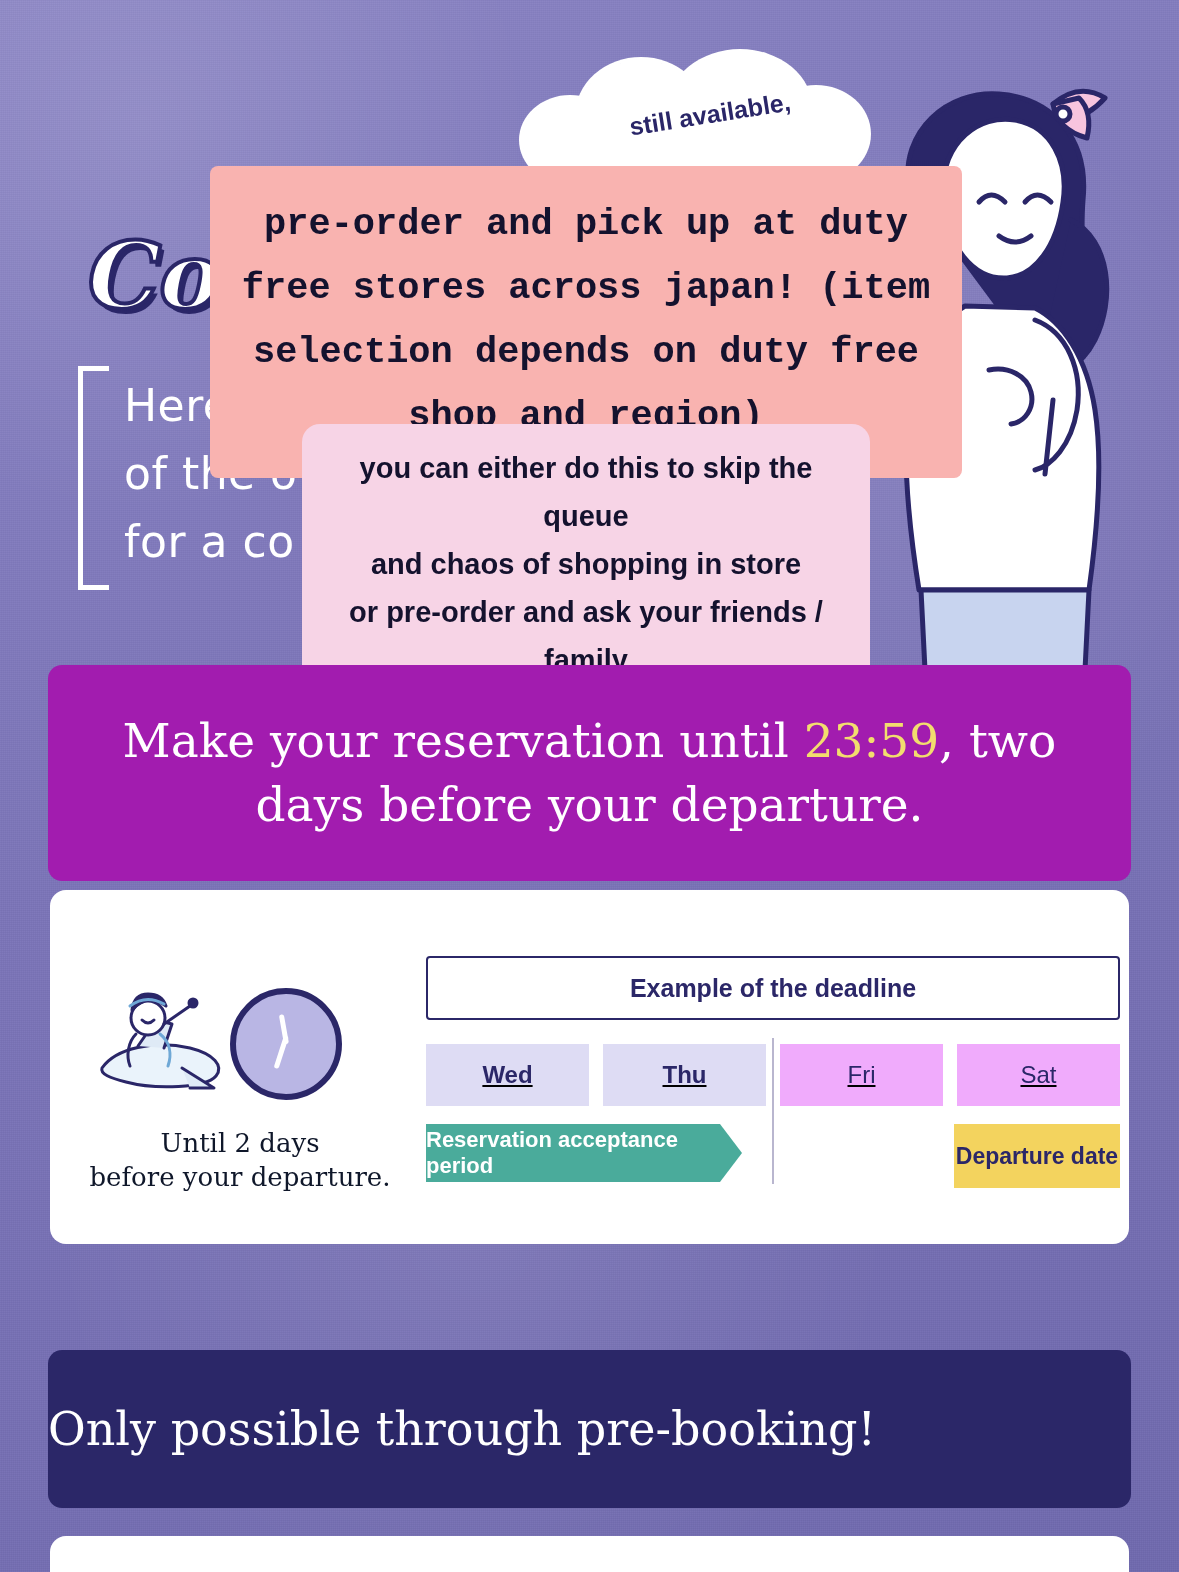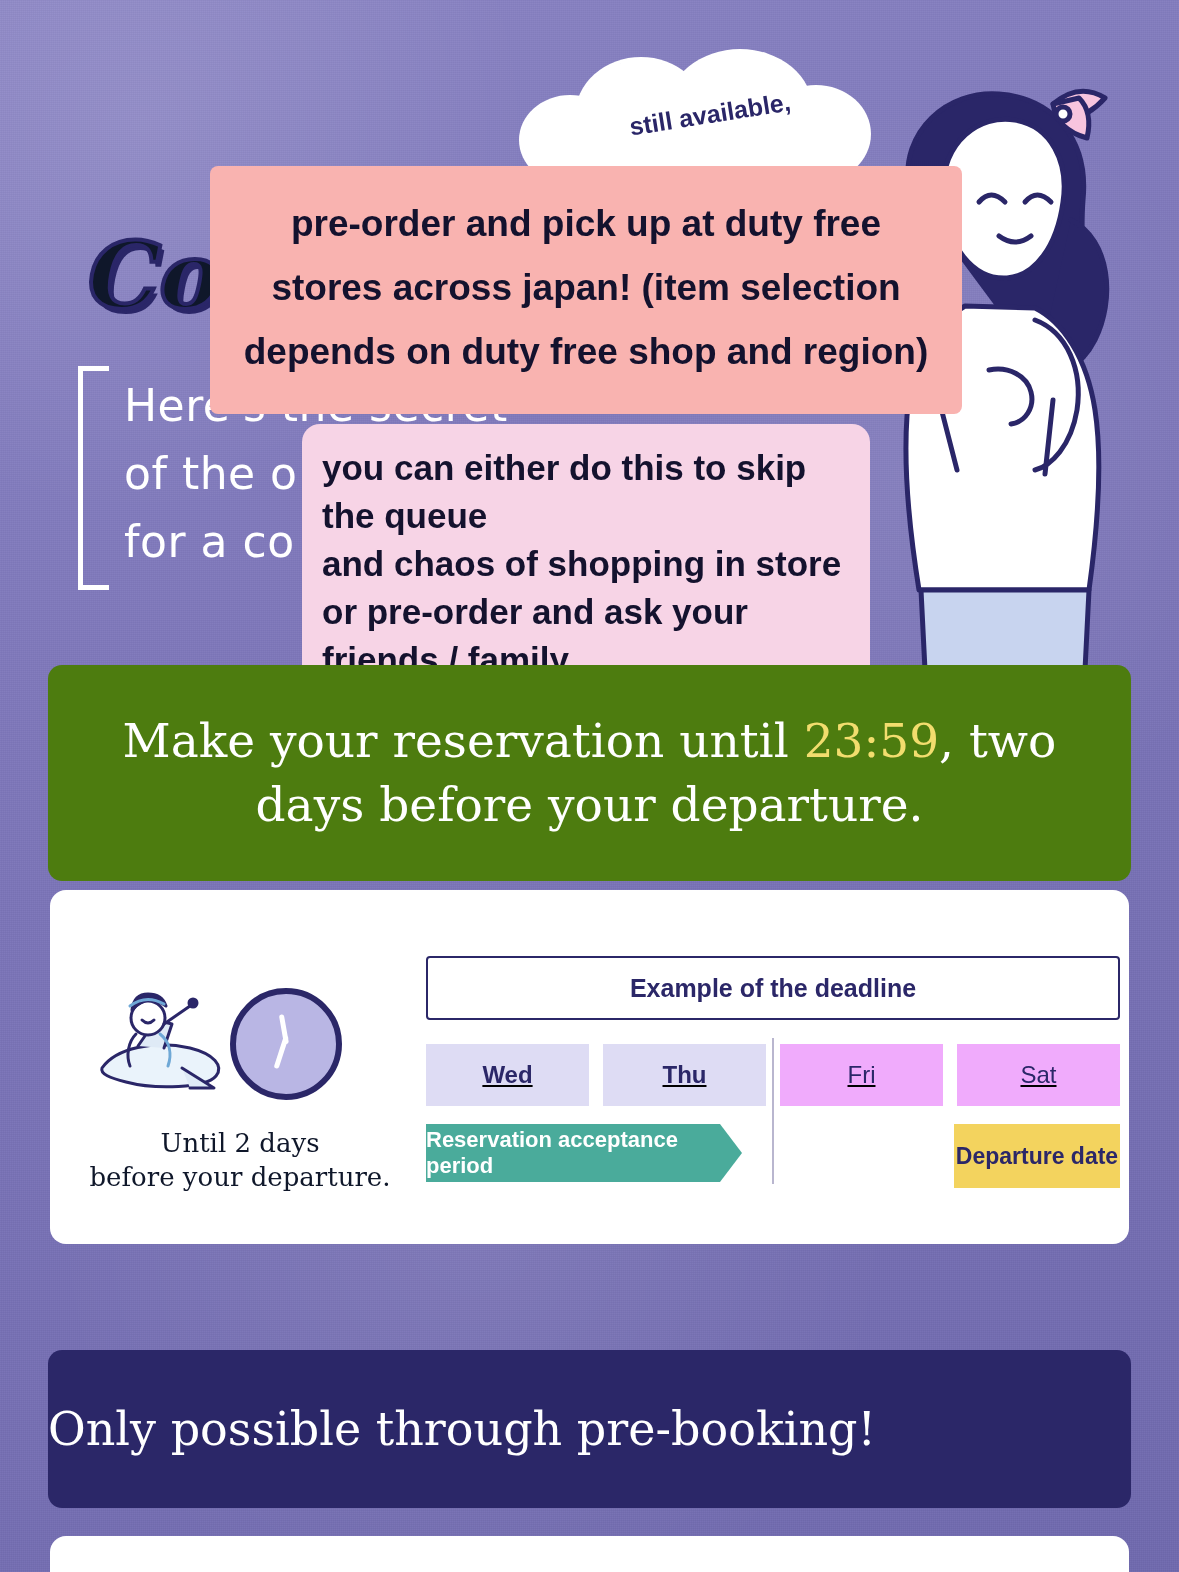--- a/index.html
+++ b/index.html
@@ -46,21 +46,21 @@
 
   
   .script-word {
     position: absolute;
     left: 88px;
     top: 222px;
     font-family: "DejaVu Serif", serif;
     font-style: italic;
     font-weight: bold;
     font-size: 92px;
-    color: #0f172a;
+    color: #ffffff;
     -webkit-text-stroke: 4px #2a2668;
     text-shadow: 4px 5px 0 #2a2668;
     letter-spacing: -2px;
   }
 
   
   .bracket {
     position: absolute;
     left: 78px;
     top: 366px;
@@ -123,20 +123,21 @@
   .callout-pink {
     position: absolute;
     left: 210px;
     top: 166px;
     width: 752px;
     background: #f9b3b0;
     border-radius: 8px;
     padding: 26px 28px 30px;
     box-sizing: border-box;
     z-index: 6;
+    font-family: Liberation Mono, monospace;
   }
   .callout-pink p {
     margin: 0;
     text-align: center;
     color: #14122e;
     font-size: 37px;
     line-height: 64px;
     font-weight: bold;
   }
 
@@ -147,35 +148,35 @@
     top: 424px;
     width: 568px;
     background: #f7d4e6;
     border-radius: 18px;
     padding: 20px 20px 24px;
     box-sizing: border-box;
     z-index: 6;
   }
   .callout-lightpink p {
     margin: 0;
-    text-align: left;
+    text-align: center;
     color: #14122e;
-    font-size: 35px;
+    font-size: 29px;
     line-height: 48px;
     font-weight: bold;
   }
 
   
   .navy-banner {
     position: absolute;
     left: 48px;
     top: 665px;
     width: 1083px;
     height: 216px;
-    background: #4d7c0f;
+    background: #a21caf;
     border-radius: 14px;
     display: flex;
     align-items: center;
     justify-content: center;
     z-index: 7;
   }
   .navy-banner p {
     margin: 0;
     width: 1000px;
     text-align: center;

